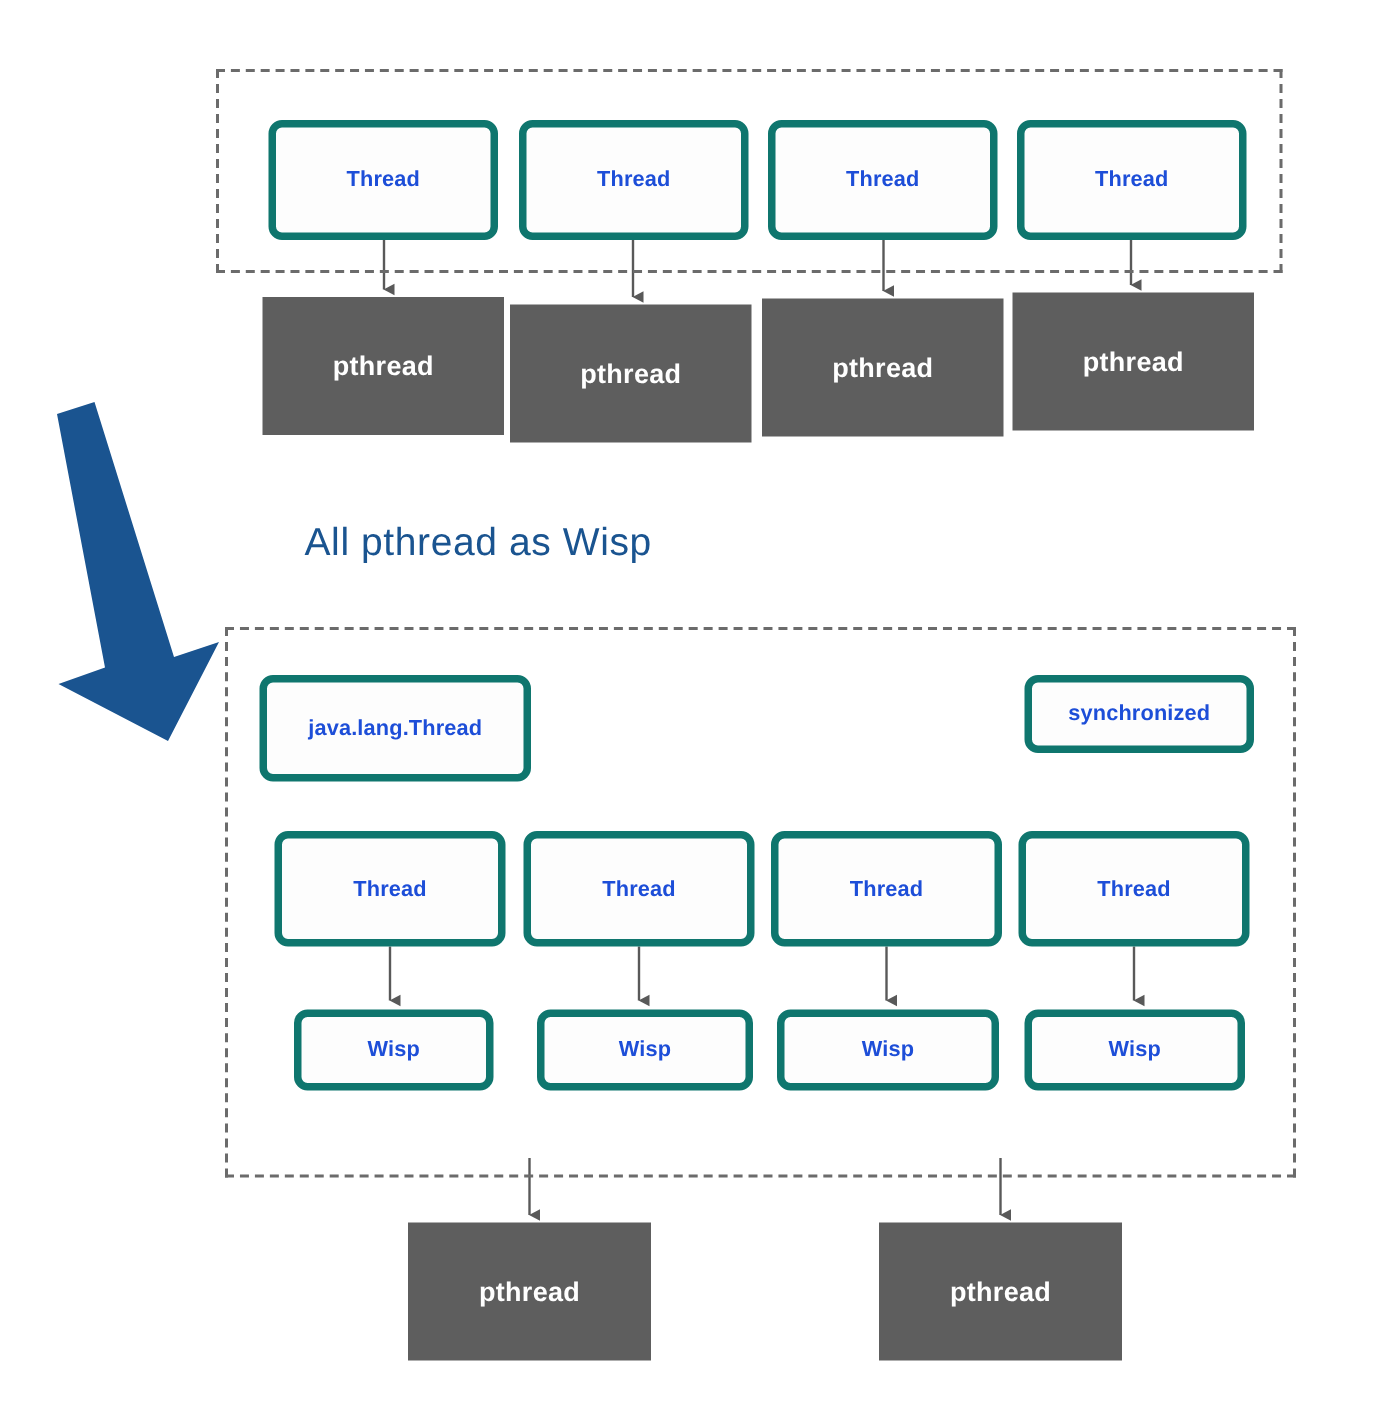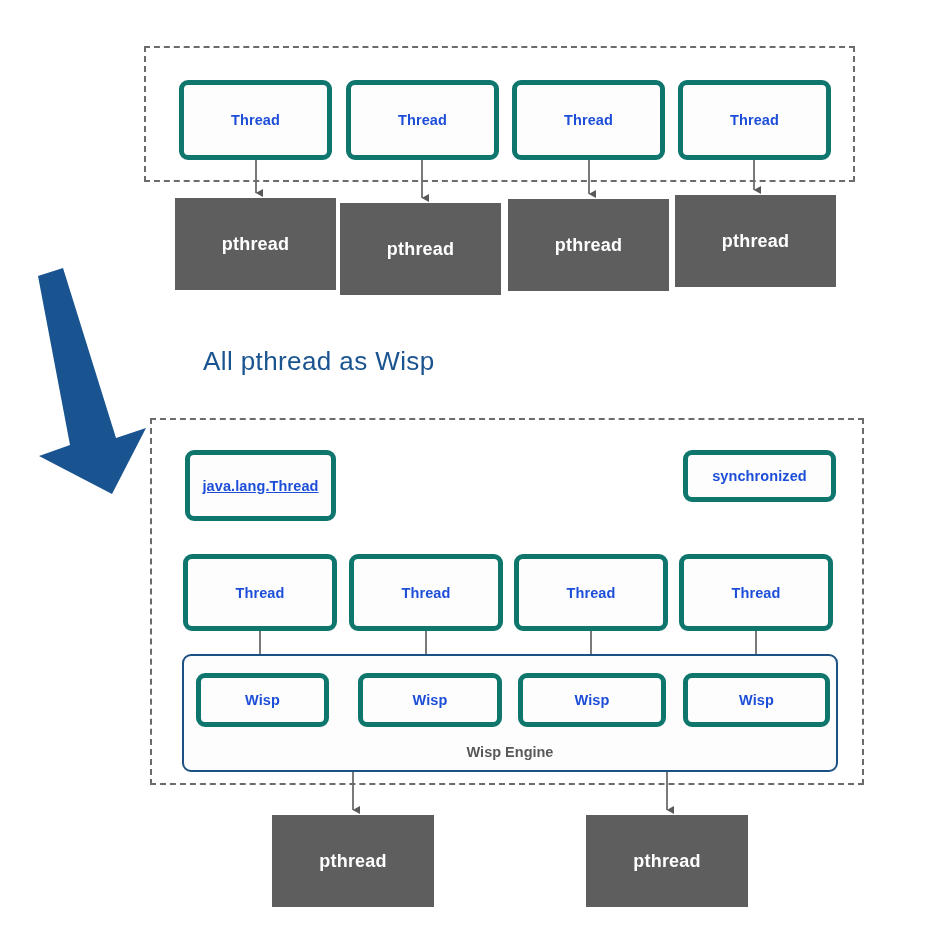--- a/index.html
+++ b/index.html
@@ -141,31 +141,28 @@
 
   <div class="pbox" style="left:175px; top:198px; width:161px; height:92px;">pthread</div>
   <div class="pbox" style="left:340px; top:203px; width:161px; height:92px;">pthread</div>
   <div class="pbox" style="left:508px; top:199px; width:161px; height:92px;">pthread</div>
   <div class="pbox" style="left:675px; top:195px; width:161px; height:92px;">pthread</div>
 
   <div class="section-title" style="left:203px; top:346px;">All pthread as Wisp</div>
 
   <div class="dashed-box" style="left:150px; top:418px; width:714px; height:367px;"></div>
 
-  <div class="bbox" style="left:185px; top:450px; width:151px; height:71px;text-decoration:underline;">java.lang.Thread</div>
+  <div class="bbox" style="left:173px; top:450px; width:181px; height:71px;">java.lang.Thread</div>
   <div class="bbox" style="left:683px; top:450px; width:153px; height:52px;">synchronized</div>
 
   <div class="bbox" style="left:183px; top:554px; width:154px; height:77px;">Thread</div>
   <div class="bbox" style="left:349px; top:554px; width:154px; height:77px;">Thread</div>
   <div class="bbox" style="left:514px; top:554px; width:154px; height:77px;">Thread</div>
   <div class="bbox" style="left:679px; top:554px; width:154px; height:77px;">Thread</div>
 
-  <div class="engine-box" style="left:182px; top:654px; width:656px; height:118px;">
-    <div class="engine-label">Wisp Engine</div>
-  </div>
 
   <div class="bbox" style="left:196px; top:673px; width:133px; height:54px;">Wisp</div>
   <div class="bbox" style="left:358px; top:673px; width:144px; height:54px;">Wisp</div>
   <div class="bbox" style="left:518px; top:673px; width:148px; height:54px;">Wisp</div>
   <div class="bbox" style="left:683px; top:673px; width:147px; height:54px;">Wisp</div>
 
   <div class="pbox" style="left:272px; top:815px; width:162px; height:92px;">pthread</div>
   <div class="pbox" style="left:586px; top:815px; width:162px; height:92px;">pthread</div>
 
 </div>

